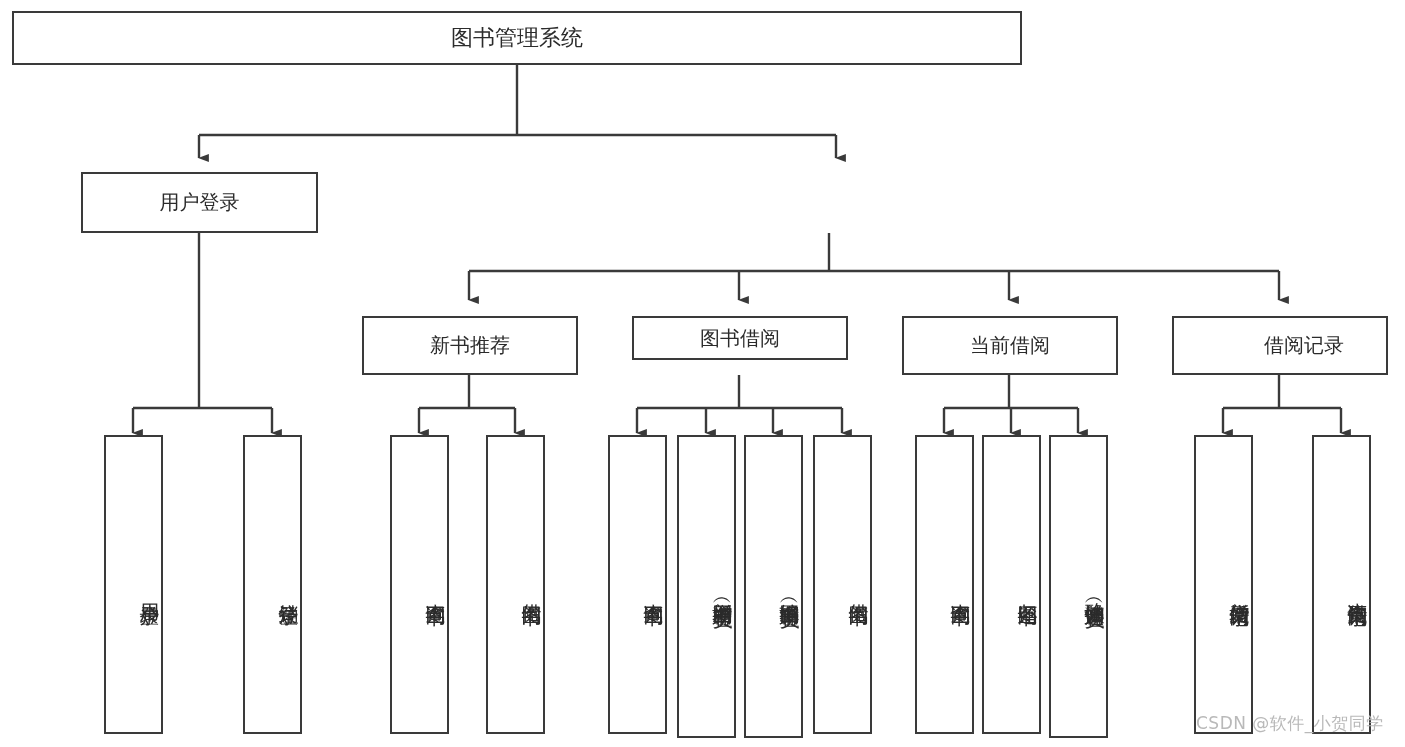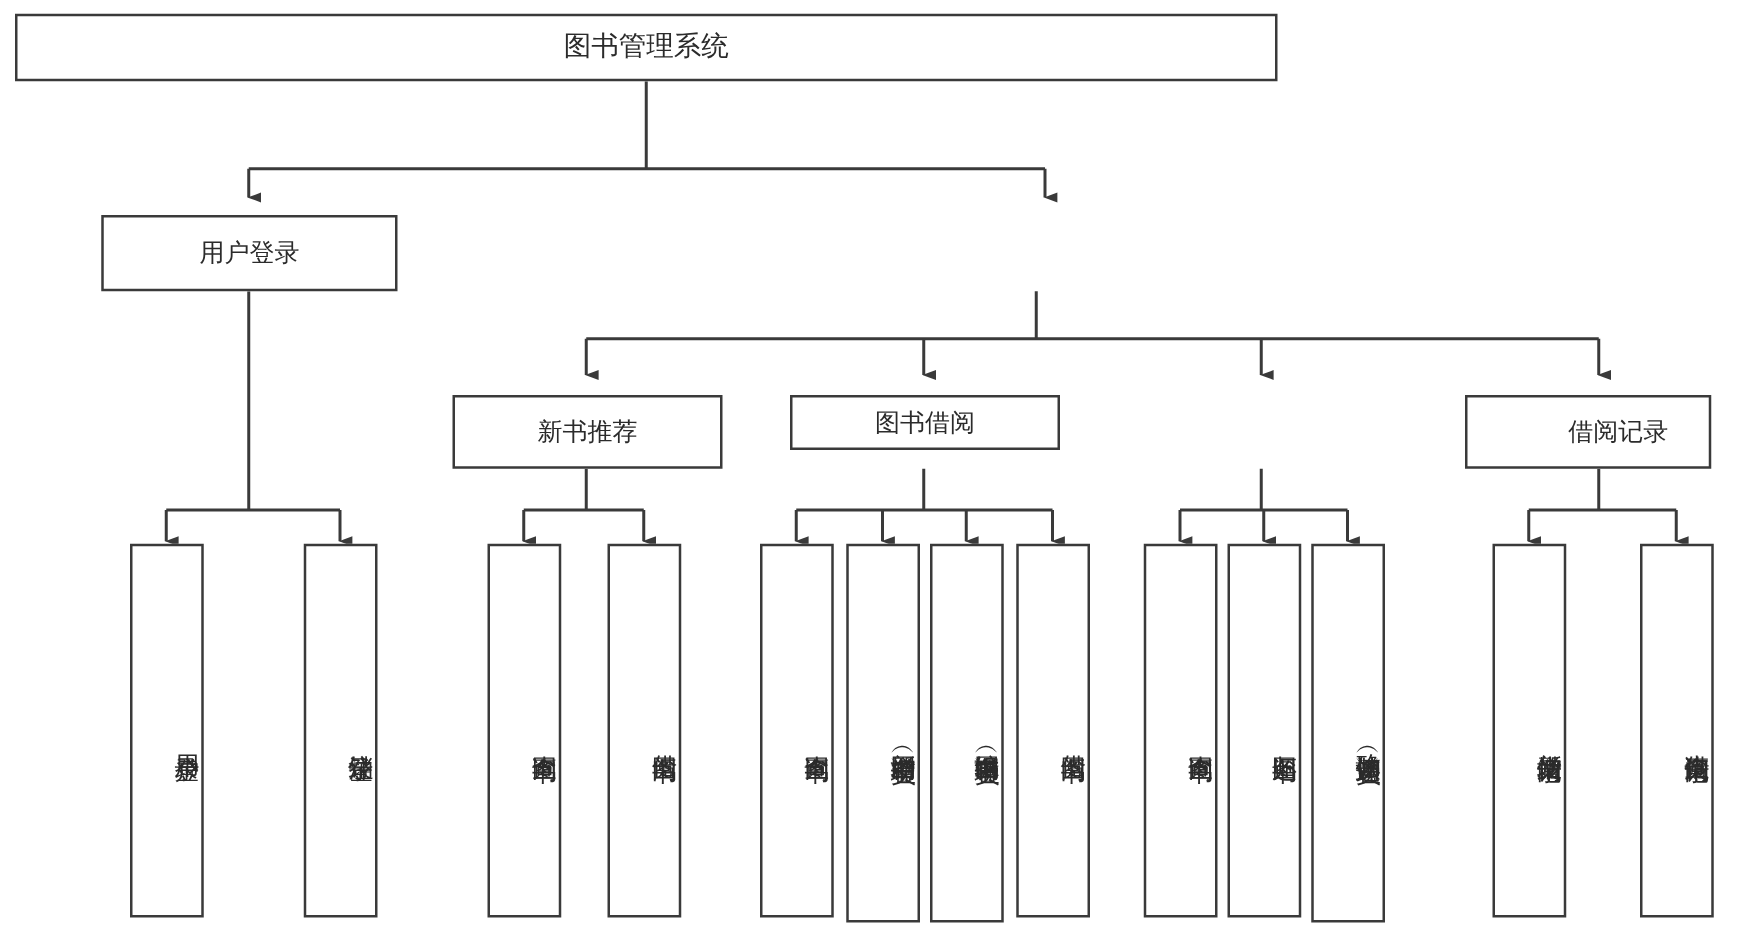--- a/index.html
+++ b/index.html
@@ -128,21 +128,24 @@
   <div class="node lvl1" style="left:81px;top:172px;width:237px;height:61px;">
     <span>用户登录</span>
   </div>
 
   <div class="node lvl2" style="left:362px;top:316px;width:216px;height:59px;">
     <span>新书推荐</span>
   </div>
   <div class="node lvl2" style="left:632px;top:316px;width:216px;height:44px;">
     <span>图书借阅</span>
   </div>
-  <div class="node lvl2" style="left:1172px;top:316px;width:197px;height:59px;padding-left:48px;">
+  <div class="node lvl2" style="left:902px;top:316px;width:216px;height:59px;">
+    <span>当前借阅</span>
+  </div>
+  <div class="node lvl2" style="left:1172px;top:316px;width:216px;height:59px;padding-left:48px;">
     <span>借阅记录</span>
   </div>
 
   <div class="node leaf" style="left:104px;top:435px;width:59px;height:299px;">
     <span class="lt">用户登录</span>
   </div>
   <div class="node leaf" style="left:243px;top:435px;width:59px;height:299px;">
     <span class="lt">注销登录</span>
   </div>
 
@@ -176,14 +179,15 @@
     <span class="lt">确认归还（管理员）</span>
   </div>
 
   <div class="node leaf" style="left:1194px;top:435px;width:59px;height:299px;">
     <span class="lt">新增借阅记录</span>
   </div>
   <div class="node leaf" style="left:1312px;top:435px;width:59px;height:299px;">
     <span class="lt">查询借阅记录</span>
   </div>
 
+  <div class="watermark">CSDN @软件_小贺同学</div>
 
 </div>
 
 </body></html>

